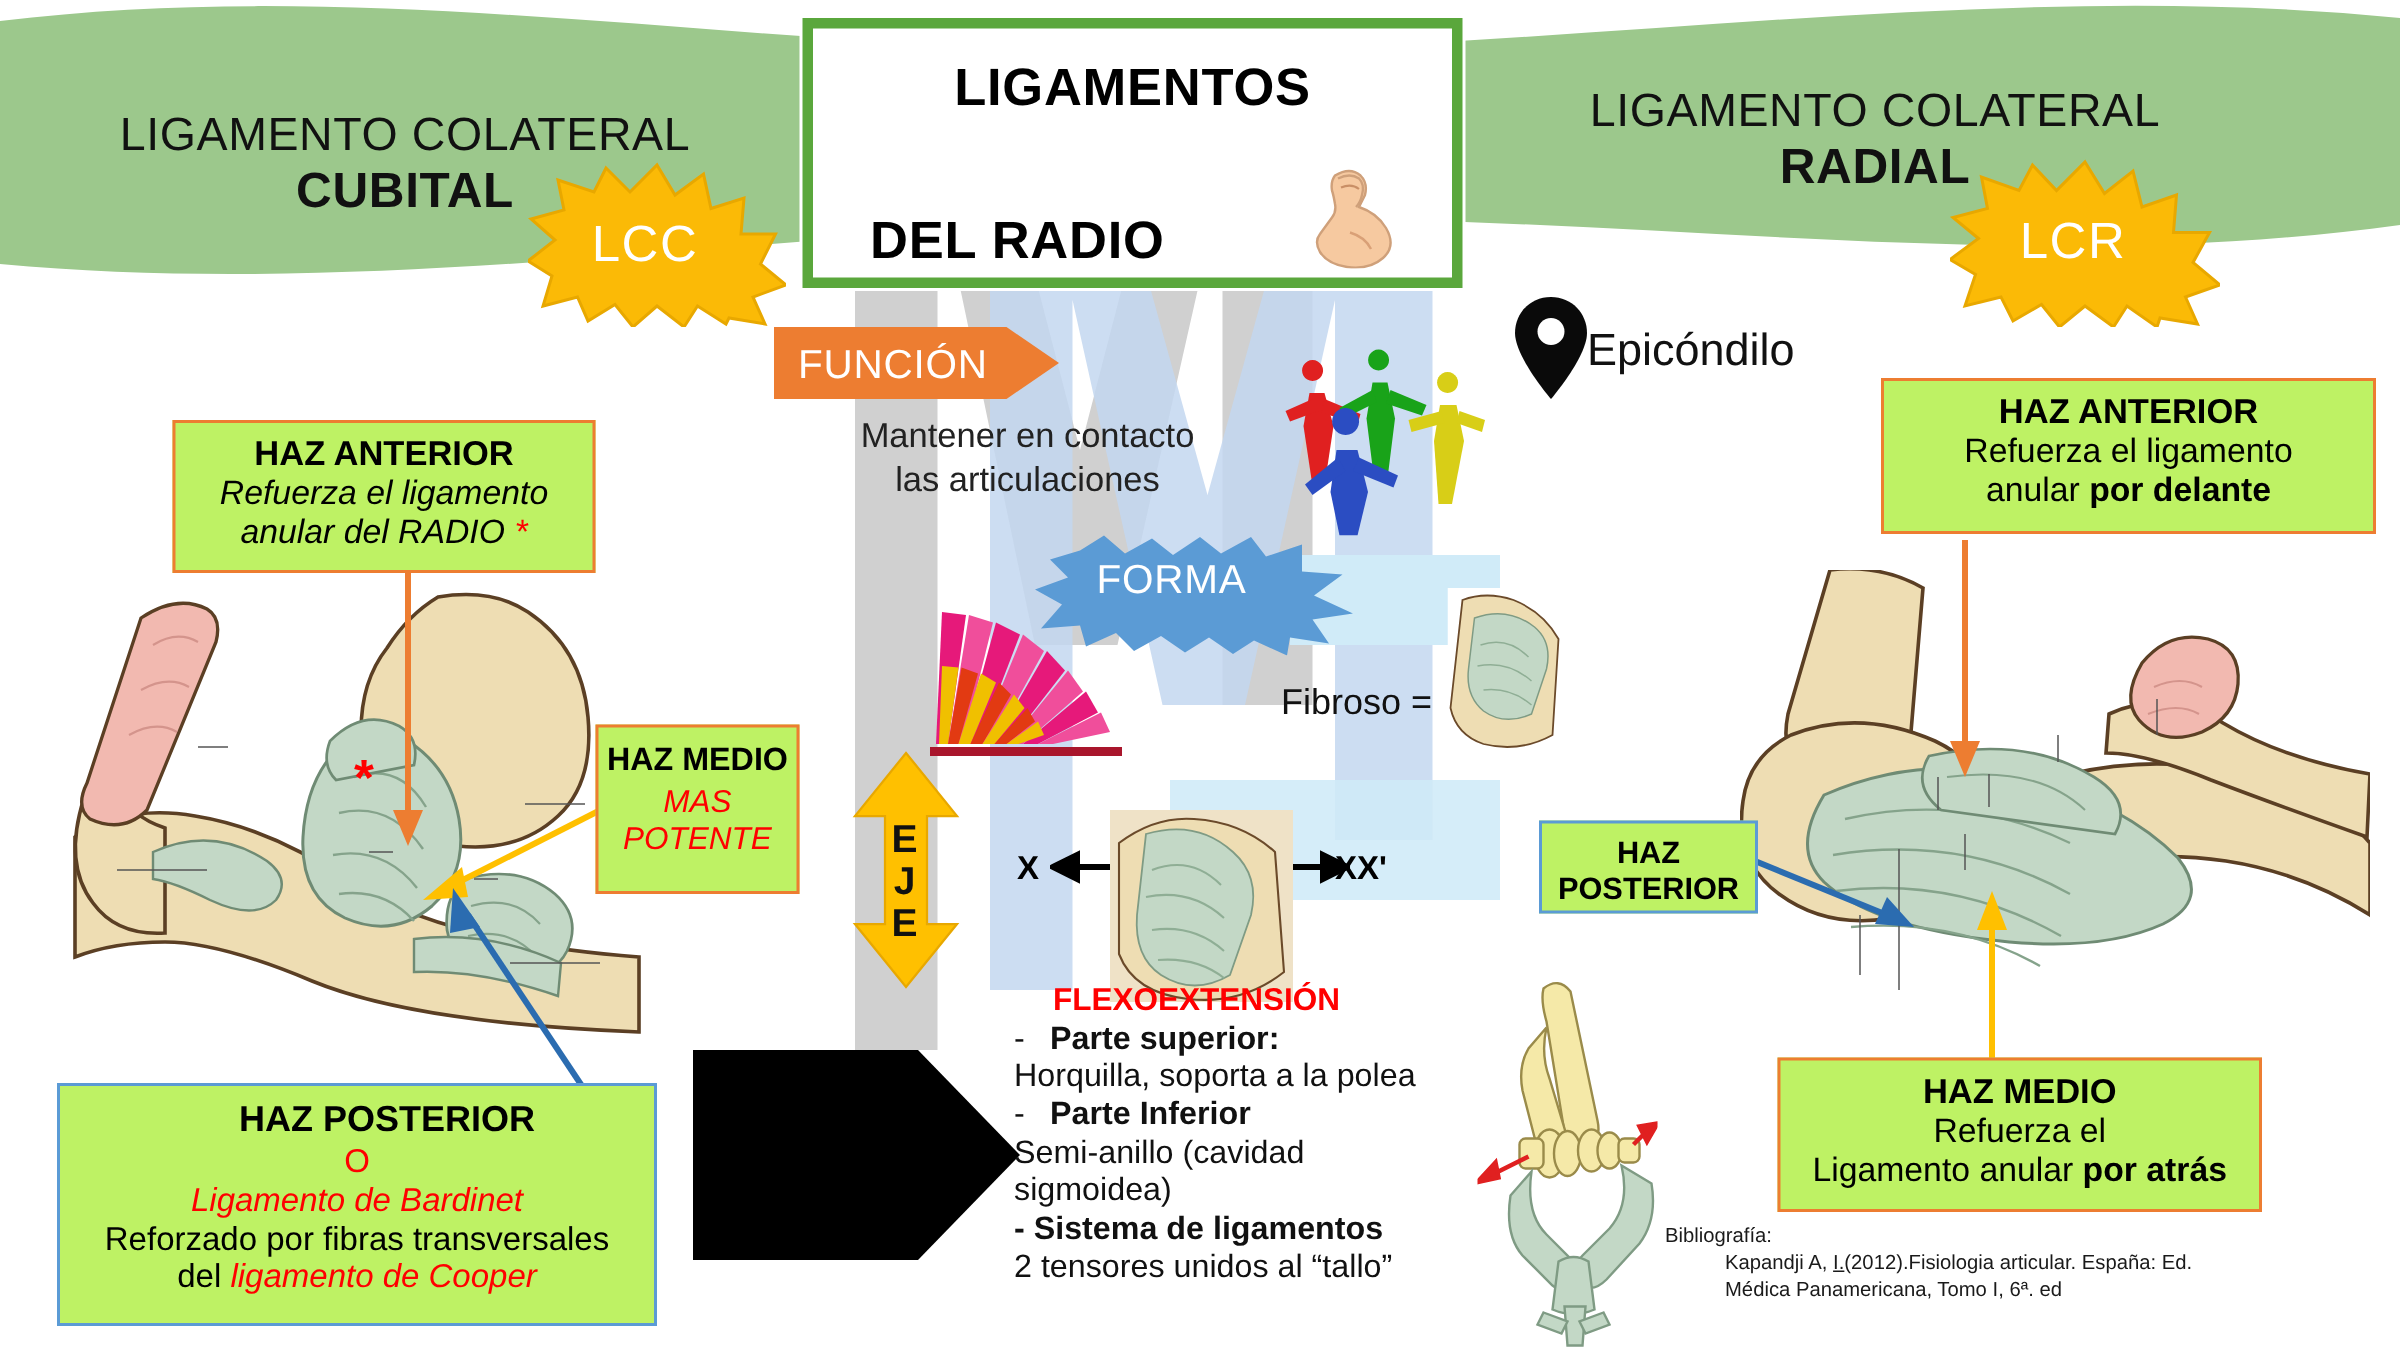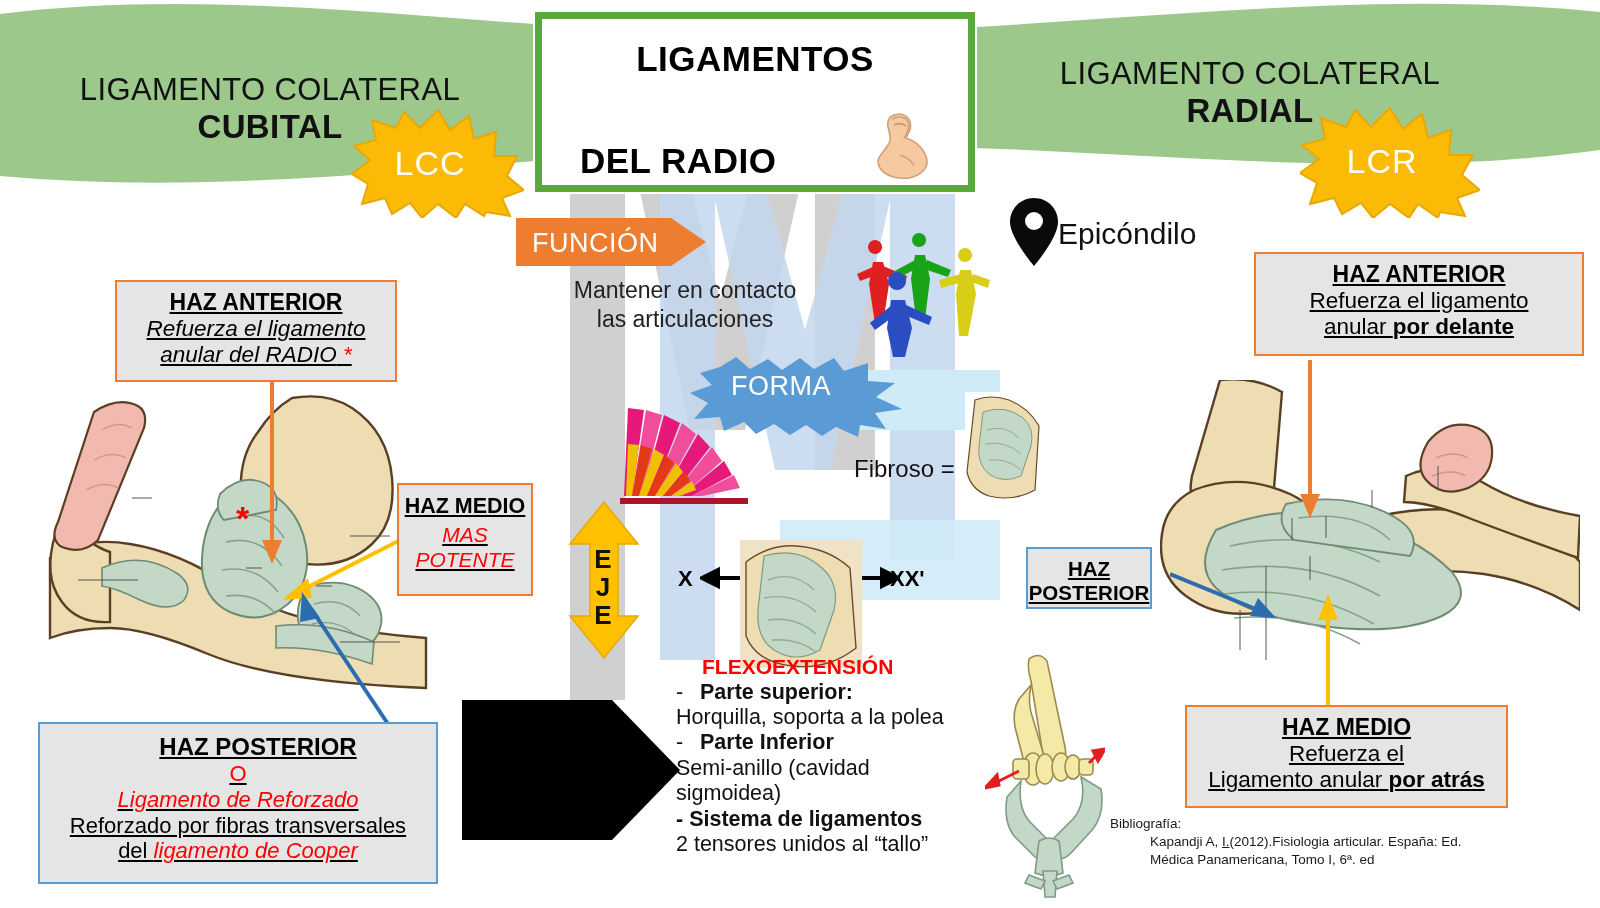--- a/index.html
+++ b/index.html
@@ -36,22 +36,22 @@
   .hdr-left{left:40px;top:72px;width:460px;text-align:center;}
   .hdr-right{left:1020px;top:56px;width:460px;text-align:center;}
   .hdr-strong{font-weight:bold;font-size:33px;}
 
   
   .burst{position:absolute;}
   .burst-label{position:absolute;left:0;right:16px;text-align:center;color:#fff;
     font-size:34px;letter-spacing:1px;}
 
   
-  .callout{position:absolute;background:#e5e5e5;box-sizing:border-box;
-    text-align:center;line-height:1.17;text-decoration:underline;}
+  .callout{position:absolute;background:#bef264;box-sizing:border-box;
+    text-align:center;line-height:1.17;}
   .co-orange{border:2px solid #ED7D31;}
   .co-blue{border:2px solid #5B9BD5;}
   .co-t{font-weight:bold;color:#000;}
   .co-red{color:#FF0000;font-style:italic;}
   .co-redn{color:#FF0000;}
   .it{font-style:italic;}
 
   
   .funcion{left:516px;top:218px;width:190px;height:48px;}
   .funcion-lbl{position:absolute;left:532px;top:228px;font-size:27px;color:#fff;letter-spacing:.5px;}
@@ -362,21 +362,21 @@
 
   <div class="callout co-orange" style="left:397px;top:483px;width:136px;height:113px;padding-top:9px;font-size:21px;">
     <div class="co-t" style="font-size:21.5px;">HAZ MEDIO</div>
     <div class="co-red" style="padding-top:4px;">MAS</div>
     <div class="co-red">POTENTE</div>
   </div>
 
   <div class="callout co-blue" style="left:38px;top:722px;width:400px;height:162px;padding-top:9px;font-size:22px;">
     <div class="co-t" style="font-size:24px;padding-left:40px;">HAZ POSTERIOR</div>
     <div class="co-redn">O</div>
-    <div class="co-red">Ligamento de Reforzado</div>
+    <div class="co-red">Ligamento de Bardinet</div>
     <div>Reforzado por fibras transversales</div>
     <div><span>del </span><span class="co-red">ligamento de Cooper</span></div>
   </div>
 
   <svg class="abs" style="left:1160px;top:380px;width:420px;height:300px;" viewBox="0 0 420 300">
 
     <path d="M60 0 q34 -4 62 12 l-10 120 q-30 18 -66 4 q-20 -10 -14 -40 z" fill="#EEDDB3" stroke="#5b3f24" stroke-width="2.4"></path>
 
     <path d="M34 110 q46 -18 96 4 q38 18 36 58 q-2 42 -48 56 q-54 16 -92 -12 q-30 -22 -24 -62 q4 -30 32 -44 z" fill="#EEDDB3" stroke="#5b3f24" stroke-width="2.4"></path>
 
@@ -422,21 +422,21 @@
     <line x1="18" y1="128" x2="18" y2="26" stroke="#FFC000" stroke-width="4"></line>
     <polygon points="18,4 8,30 28,30" fill="#FFC000"></polygon>
   </svg>
 
   <div class="callout co-orange" style="left:1254px;top:252px;width:330px;height:104px;padding-top:7px;font-size:22.5px;">
     <div class="co-t" style="font-size:23px;">HAZ ANTERIOR</div>
     <div>Refuerza el ligamento</div>
     <div><span>anular </span><span class="co-t">por delante</span></div>
   </div>
 
-  <div class="callout co-blue" style="left:1026px;top:547px;width:126px;height:62px;padding-top:8px;font-size:20.5px;text-align:center;">
+  <div class="callout co-blue" style="left:1026px;top:547px;width:146px;height:62px;padding-top:8px;font-size:20.5px;text-align:center;">
     <div class="co-t">HAZ</div>
     <div class="co-t">POSTERIOR</div>
   </div>
 
   <div class="callout co-orange" style="left:1185px;top:705px;width:323px;height:103px;padding-top:7px;font-size:22.5px;">
     <div class="co-t" style="font-size:23px;">HAZ MEDIO</div>
     <div>Refuerza el</div>
     <div><span>Ligamento anular </span><span class="co-t">por atrás</span></div>
   </div>
 

